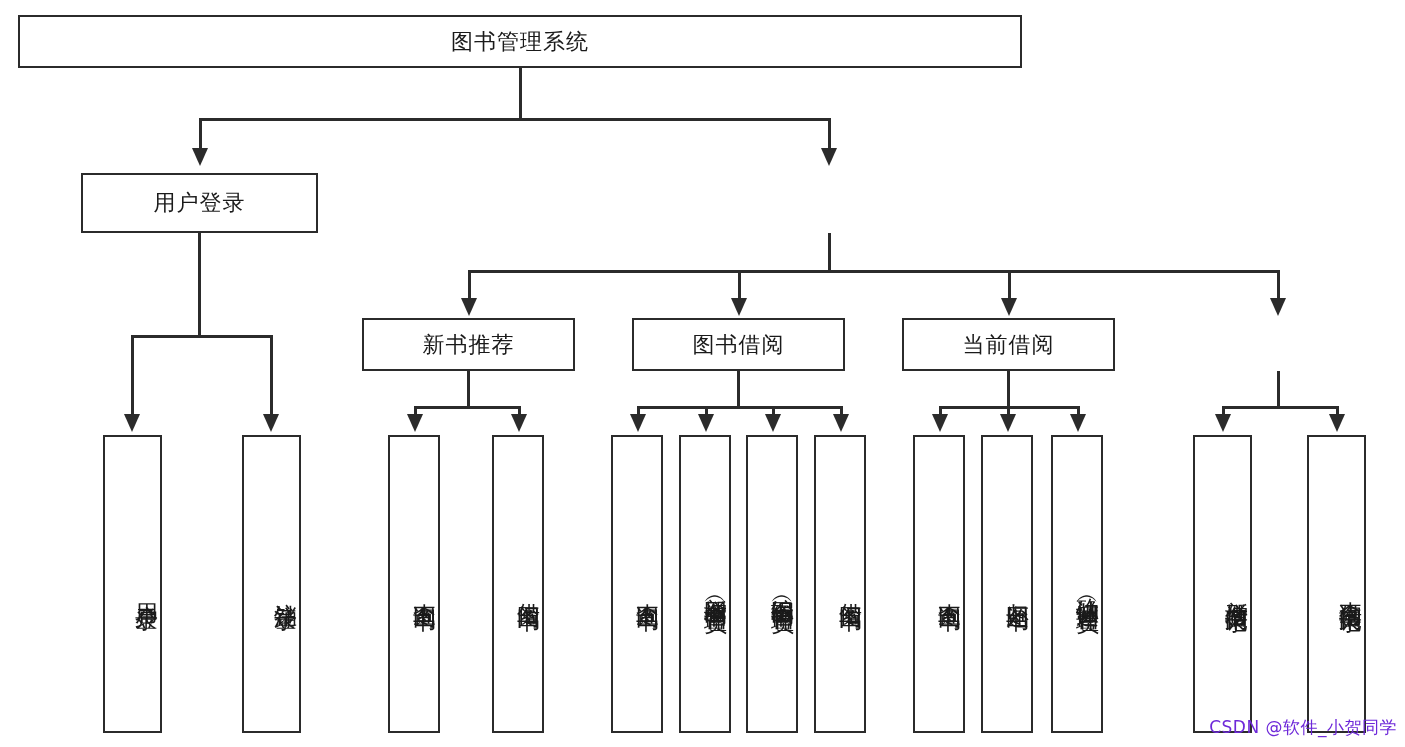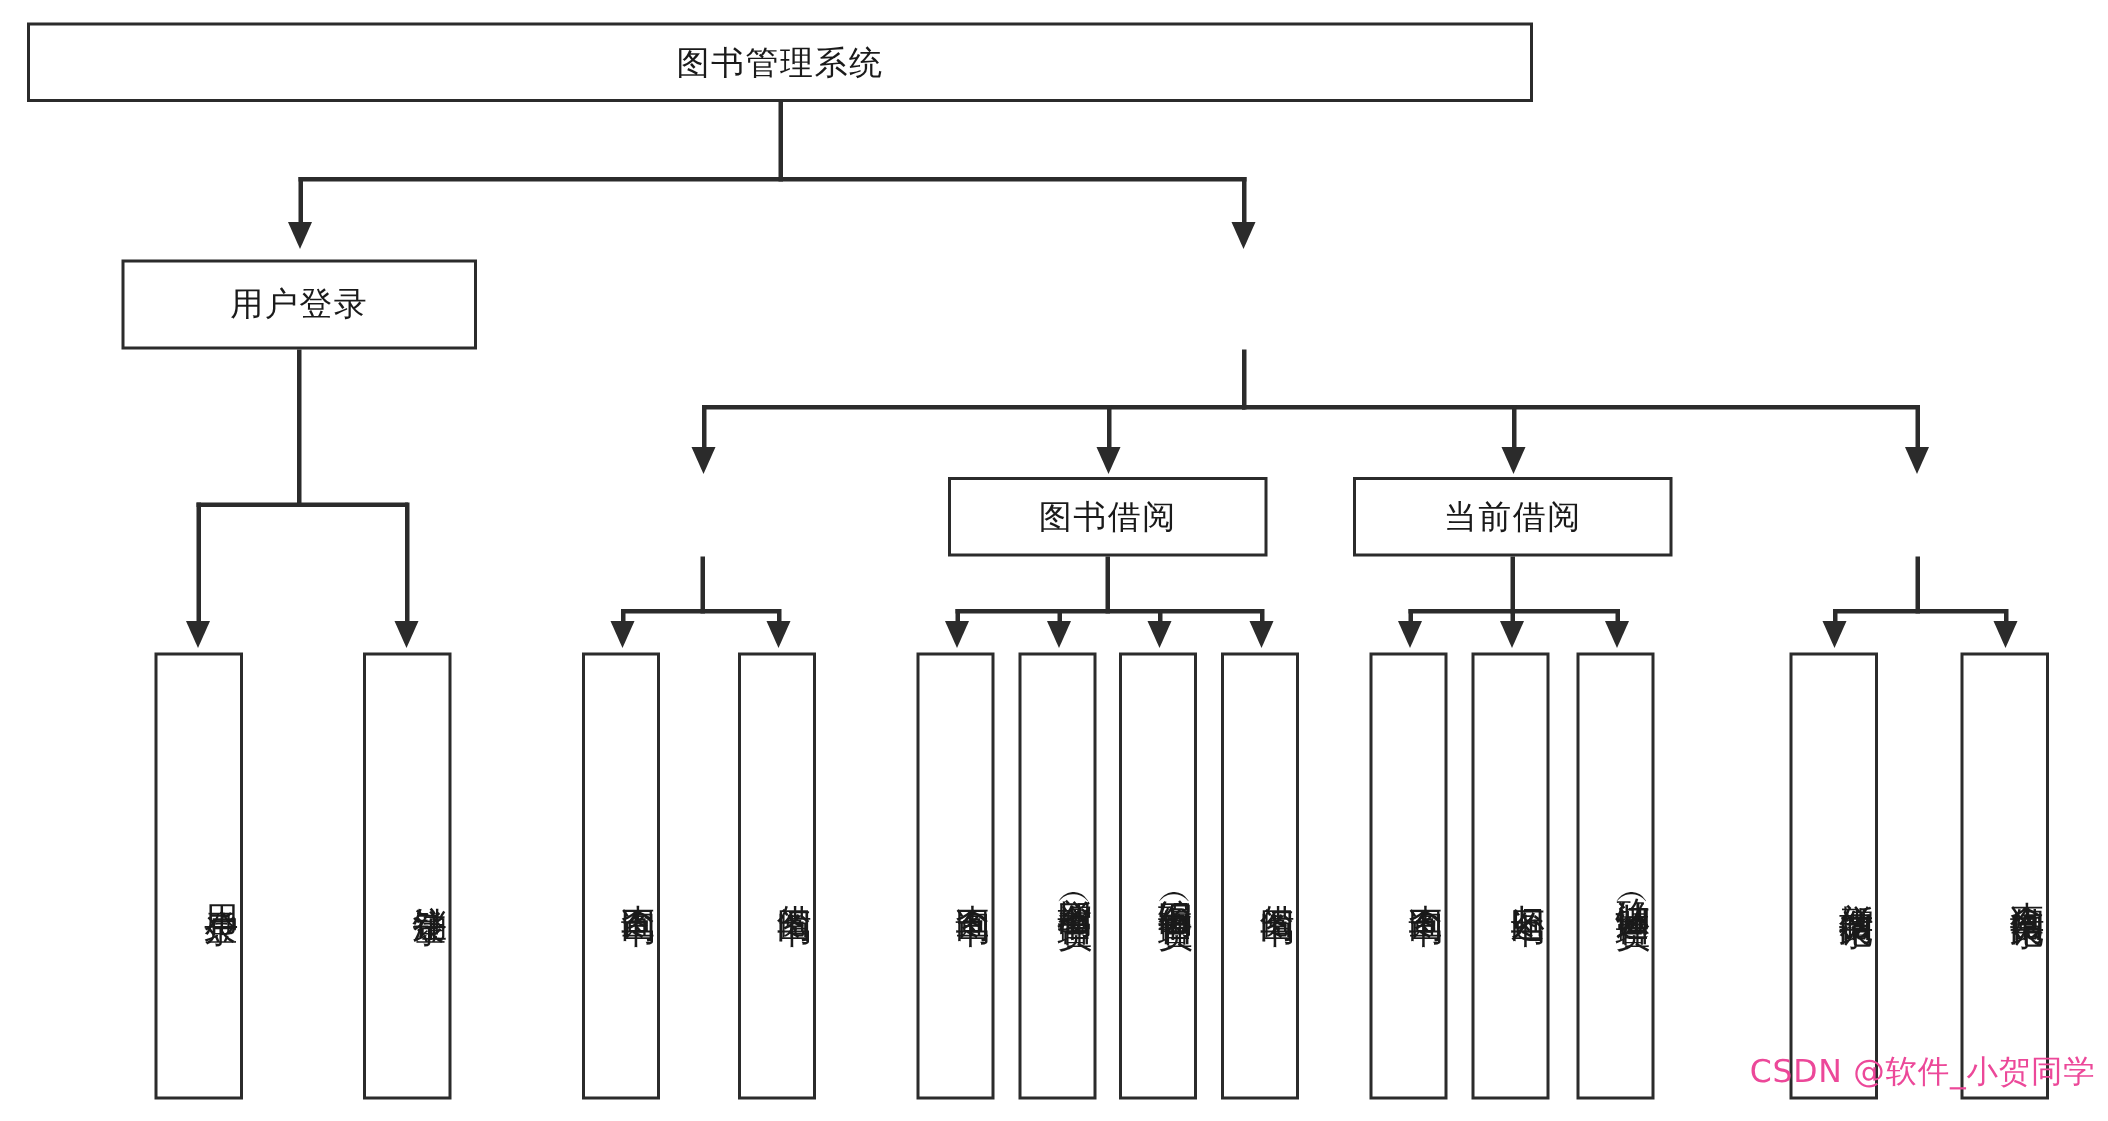--- a/index.html
+++ b/index.html
@@ -58,23 +58,23 @@
     position: absolute;
     width: 0;
     height: 0;
     border-left: 8px solid transparent;
     border-right: 8px solid transparent;
     border-top: 18px solid #2b2b2b;
   }
   #watermark {
     position: absolute;
     right: 8px;
-    bottom: 19px;
-    font-size: 21px;
-    color: #ec4899;
+    bottom: 8px;
+    font-size: 17px;
+    color: #6d28d9;
     white-space: nowrap;
     letter-spacing: 0.5px;
   }
 </style>
 </head>
 <body>
 
 <div id="canvas">
 
   <div class="node horiz" style="left:18px; top:15px; width:1004px; height:53px;">
@@ -107,20 +107,23 @@
   <div class="conn h" style="left:828px; top:270px; width:451px;"></div>
   <div class="conn v" style="left:468px; top:270px; height:31px;"></div>
   <div class="arrow" style="left:461px; top:298px;"></div>
   <div class="conn v" style="left:738px; top:270px; height:31px;"></div>
   <div class="arrow" style="left:731px; top:298px;"></div>
   <div class="conn v" style="left:1008px; top:270px; height:31px;"></div>
   <div class="arrow" style="left:1001px; top:298px;"></div>
   <div class="conn v" style="left:1277px; top:270px; height:31px;"></div>
   <div class="arrow" style="left:1270px; top:298px;"></div>
 
+  <div class="node horiz" style="left:362px; top:318px; width:213px; height:53px;">
+    <span>新书推荐</span>
+  </div>
   <div class="node horiz" style="left:632px; top:318px; width:213px; height:53px;">
     <span>图书借阅</span>
   </div>
   <div class="node horiz" style="left:902px; top:318px; width:213px; height:53px;">
     <span>当前借阅</span>
   </div>
 
   <div class="conn v" style="left:467px; top:371px; height:38px;"></div>
   <div class="conn h" style="left:414px; top:406px; width:106px;"></div>
   <div class="conn v" style="left:414px; top:406px; height:12px;"></div>

